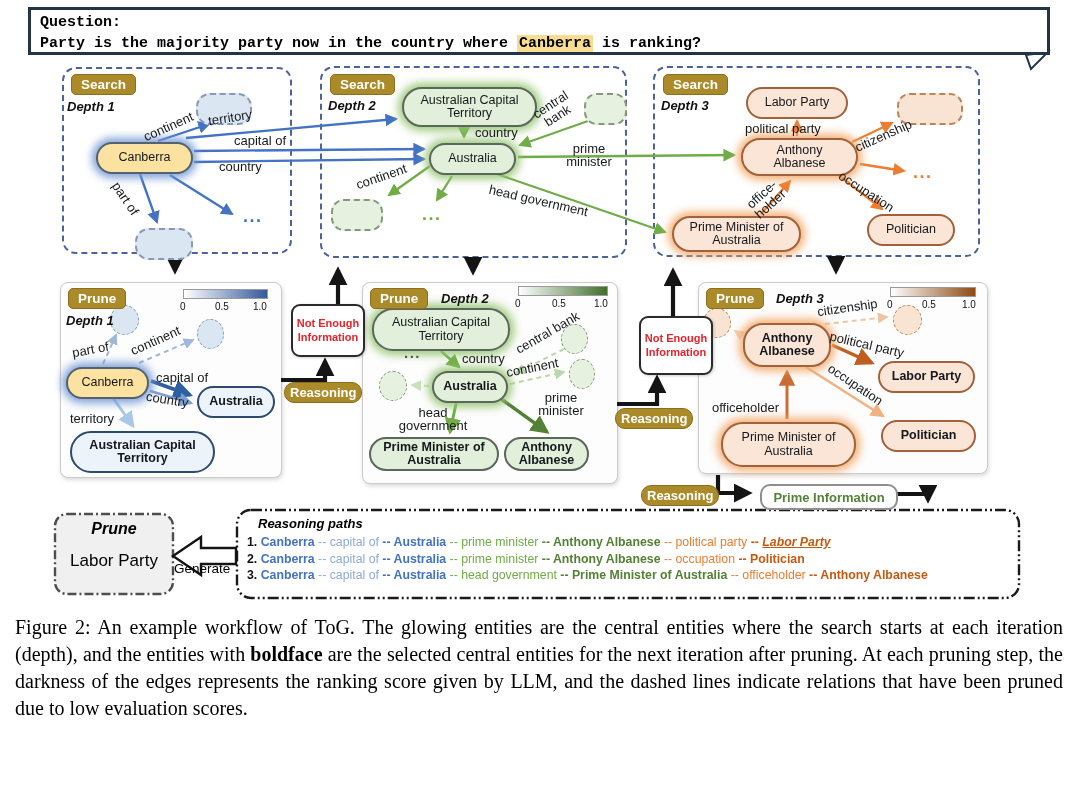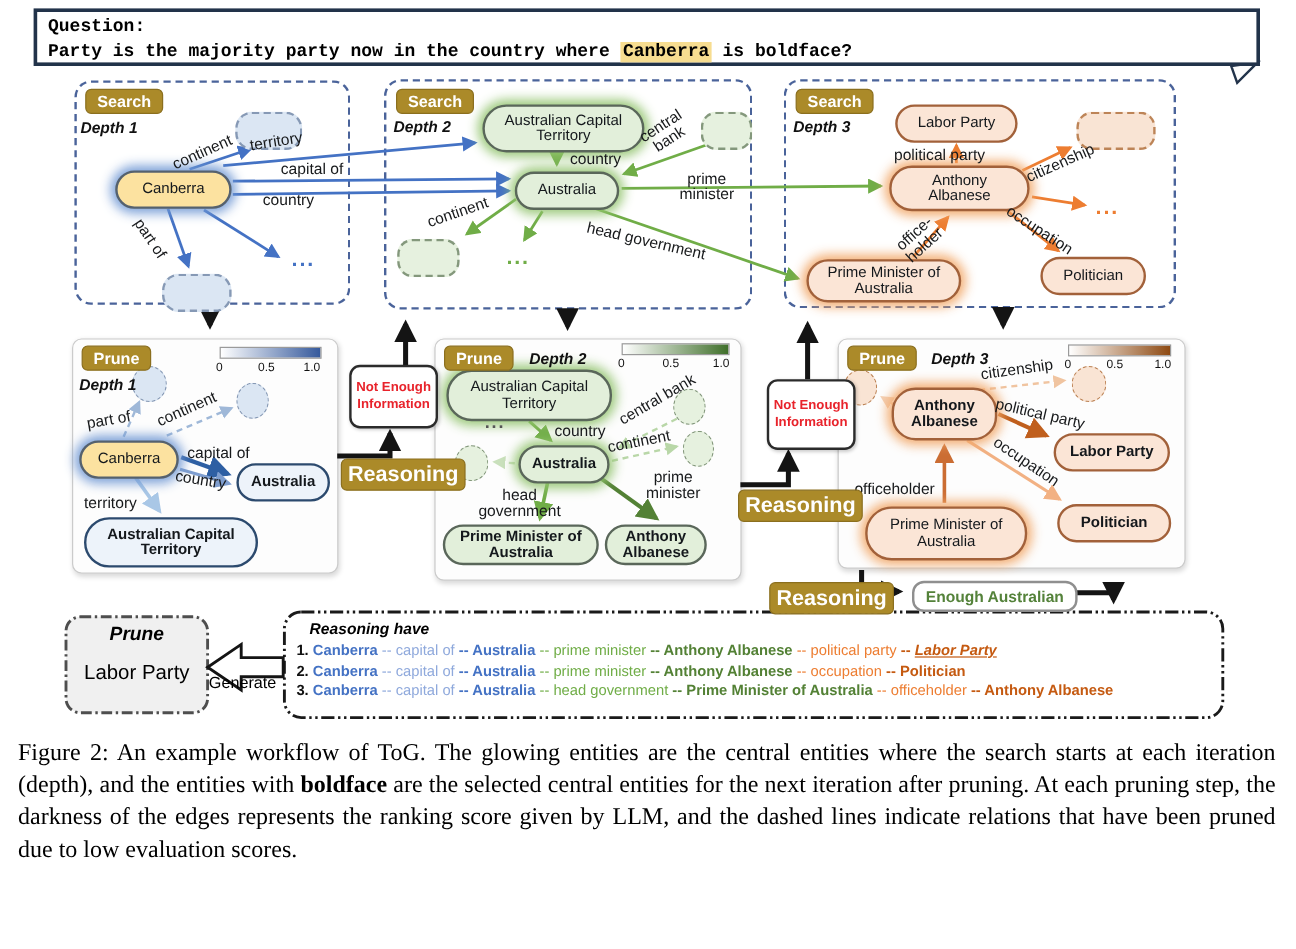--- a/index.html
+++ b/index.html
@@ -11,21 +11,21 @@
         font-family:"Liberation Mono",monospace;font-weight:bold;font-size:15px;color:#000;}
   .qbox .qline{line-height:21px;white-space:nowrap;}
   .hl{background:#f7dd90;padding:0 2px;}
   
   .panel{position:absolute;box-sizing:border-box;z-index:1;}
   .panel.search{border:2px dashed #4a639a;border-radius:14px;background:#fff;}
   .panel.prune{border:1.6px solid #cbcbcb;border-radius:8px;background:#fdfdfd;
                box-shadow:1px 2px 4px rgba(0,0,0,.15);}
   .badge{position:absolute;background:#ab8a29;border:1px solid #8b6f1e;border-radius:5px;
          color:#fff;font-weight:bold;font-size:13.5px;padding:2px 9px;z-index:6;white-space:nowrap;}
-  .badge.rsn{font-size:18px;padding:2px 5px;}
+  .badge.rsn{font-size:13px;padding:2px 5px;border-radius:10px;}
   .depth{position:absolute;font-style:italic;font-weight:bold;font-size:13px;color:#111;z-index:6;white-space:nowrap;}
   
   .node{position:absolute;box-sizing:border-box;display:flex;align-items:center;justify-content:center;
         text-align:center;font-size:12.5px;line-height:1.07;color:#14181c;border-radius:16px;z-index:3;padding:14px 4px;}
   .n-bluedash{background:#dbe6f3;border:2px dashed #8699b5;}
   .n-yellow{background:#fce2a0;border:2px solid #55616e;}
   .n-bluesolid{background:#edf3fa;border:2px solid #2c4a6e;}
   .n-green{background:#e2efda;border:2px solid #5a675a;}
   .n-greendash{background:#e6f1df;border:2px dashed #84987c;}
   .n-orange{background:#fbe5d6;border:2px solid #a2613a;}
@@ -68,21 +68,21 @@
   .capbold{font-weight:bold;}
   svg.arrows{position:absolute;left:0;top:0;z-index:2;pointer-events:none;}
 </style>
 </head>
 <body>
 
 <div id="canvas">
 
   <div class="qbox">
     <div class="qline">Question:</div>
-    <div class="qline"><span>Party is the majority party now in the country where </span><span class="hl">Canberra</span><span> is boldface?</span></div>
+    <div class="qline"><span>Party is the majority party now in the country where </span><span class="hl">Canberra</span><span> is ranking?</span></div>
   </div>
 
   <div class="panel search" style="left:62px;top:67px;width:230px;height:187px;"></div>
   <div class="panel search" style="left:320px;top:66px;width:307px;height:192px;"></div>
   <div class="panel search" style="left:653px;top:66px;width:327px;height:191px;"></div>
   <div class="panel prune" style="left:60px;top:282px;width:222px;height:196px;"></div>
   <div class="panel prune" style="left:362px;top:282px;width:256px;height:202px;"></div>
   <div class="panel prune" style="left:698px;top:282px;width:290px;height:192px;"></div>
 
   <svg class="arrows" width="1080" height="791">
@@ -296,26 +296,26 @@
   <div class="elabel" style="left:817px;top:300px;transform:rotate(-8deg);">citizenship</div>
   <div class="elabel" style="left:829px;top:337px;transform:rotate(13deg);">political party</div>
   <div class="elabel" style="left:824px;top:377px;transform:rotate(34deg);">occupation</div>
   <div class="elabel" style="left:712px;top:400px;">officeholder</div>
 
   <div class="flowbox" style="left:291px;top:304px;width:70px;height:49px;">Not Enough Information</div>
   <div class="flowbox" style="left:639px;top:316px;width:70px;height:55px;">Not Enough Information</div>
   <div class="badge rsn" style="left:284px;top:382px;">Reasoning</div>
   <div class="badge rsn" style="left:615px;top:408px;">Reasoning</div>
   <div class="badge rsn" style="left:641px;top:485px;">Reasoning</div>
-  <div class="eibox" style="left:760px;top:484px;width:134px;height:22px;">Enough Australian</div>
+  <div class="eibox" style="left:760px;top:484px;width:134px;height:22px;">Prime Information</div>
 
   <div class="ans-title">Prune</div>
   <div class="ans-value">Labor Party</div>
   <div class="gen-label">Generate</div>
-  <div class="rp-title">Reasoning have</div>
+  <div class="rp-title">Reasoning paths</div>
   <div id="rp-lines">
       <div class="rp-line"><span class="c-num">1. </span><span class="c-be">Canberra</span><span class="c-br"> -- </span><span class="c-br">capital of</span><span class="c-be"> -- </span><span class="c-be">Australia</span><span class="c-gr"> -- </span><span class="c-gr">prime minister</span><span class="c-ge"> -- </span><span class="c-ge">Anthony Albanese</span><span class="c-or"> -- </span><span class="c-or">political party</span><span class="c-oe"> -- </span><span class="c-oeu">Labor Party</span></div>
       <div class="rp-line"><span class="c-num">2. </span><span class="c-be">Canberra</span><span class="c-br"> -- </span><span class="c-br">capital of</span><span class="c-be"> -- </span><span class="c-be">Australia</span><span class="c-gr"> -- </span><span class="c-gr">prime minister</span><span class="c-ge"> -- </span><span class="c-ge">Anthony Albanese</span><span class="c-or"> -- </span><span class="c-or">occupation</span><span class="c-oe"> -- </span><span class="c-oe">Politician</span></div>
       <div class="rp-line"><span class="c-num">3. </span><span class="c-be">Canberra</span><span class="c-br"> -- </span><span class="c-br">capital of</span><span class="c-be"> -- </span><span class="c-be">Australia</span><span class="c-gr"> -- </span><span class="c-gr">head government</span><span class="c-ge"> -- </span><span class="c-ge">Prime Minister of Australia</span><span class="c-or"> -- </span><span class="c-or">officeholder</span><span class="c-oe"> -- </span><span class="c-oe">Anthony Albanese</span></div>
     </div>
 
   <div class="caption"><span>Figure 2:  An example workflow of ToG. The glowing entities are the central entities where the search starts at each iteration (depth), and the entities with </span><span class="capbold">boldface</span><span> are the selected central entities for the next iteration after pruning. At each pruning step, the darkness of the edges represents the ranking score given by LLM, and the dashed lines indicate relations that have been pruned due to low evaluation scores.</span></div>
 
 </div>
 

